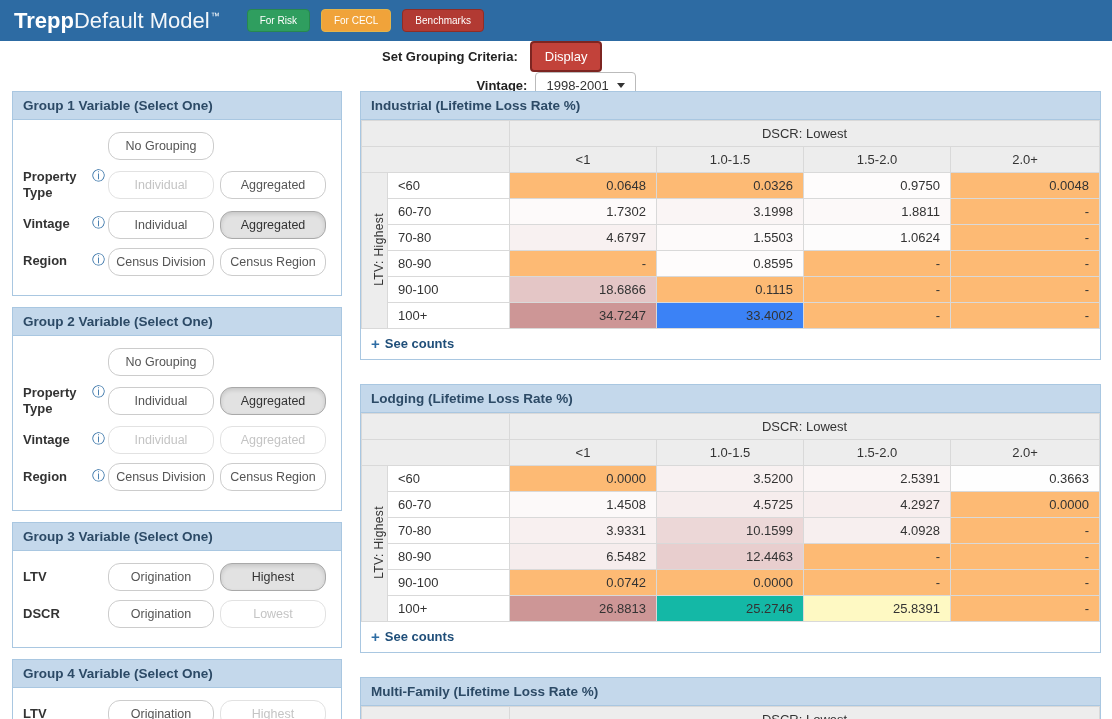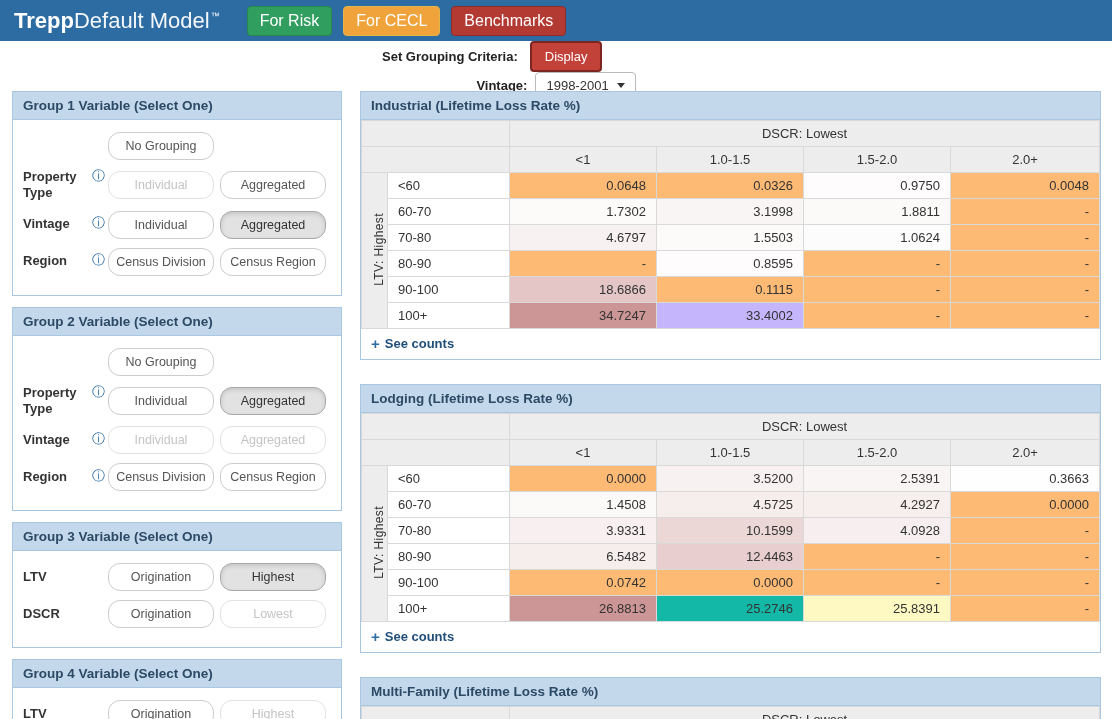--- a/index.html
+++ b/index.html
@@ -20,21 +20,21 @@
     padding: 0 14px;
     gap: 11px;
   }
   .brand { color: #fff; font-size: 22px; margin-right: 16px; white-space: nowrap; }
   .brand b { font-weight: 700; }
   .brand .reg { font-weight: 400; opacity: .95; }
   .brand .tm { font-size: 9px; vertical-align: super; margin-left: 1px; }
   .nav-btn {
     border-radius: 4px;
     padding: 5px 12px;
-    font-size: 16px;
+    font-size: 10px;
     color: #fff;
     cursor: pointer;
     font-family: inherit;
   }
   .nav-btn.risk  { background: #2f9e5f; border: 1px solid #27884f; }
   .nav-btn.cecl  { background: #f0a33a; border: 1px solid #e3b44a; }
   .nav-btn.bench { background: #b23a33; border: 1px solid #8e2d27; }
 
   
   .toolbar {
@@ -355,21 +355,21 @@
             <tr>
               <td class="row-hdr">90-100</td>
               <td class="val" style="background: rgb(228, 198, 198);">18.6866</td>
               <td class="val">0.1115</td>
               <td class="val">-</td>
               <td class="val">-</td>
             </tr>
             <tr>
               <td class="row-hdr">100+</td>
               <td class="val" style="background: rgb(205, 150, 150);">34.7247</td>
-              <td class="val" style="background: #c4b5fd; padding-left: 9px;">33.4002</td>
+              <td class="val" style="background: #3b82f6; padding-left: 9px;">33.4002</td>
               <td class="val">-</td>
               <td class="val">-</td>
             </tr>
           </tbody>
         </table>
         <div class="counts-bar"><a class="counts-link">
             <span class="plus">+</span>
             <span>See counts</span>
           </a></div>
       </div>

